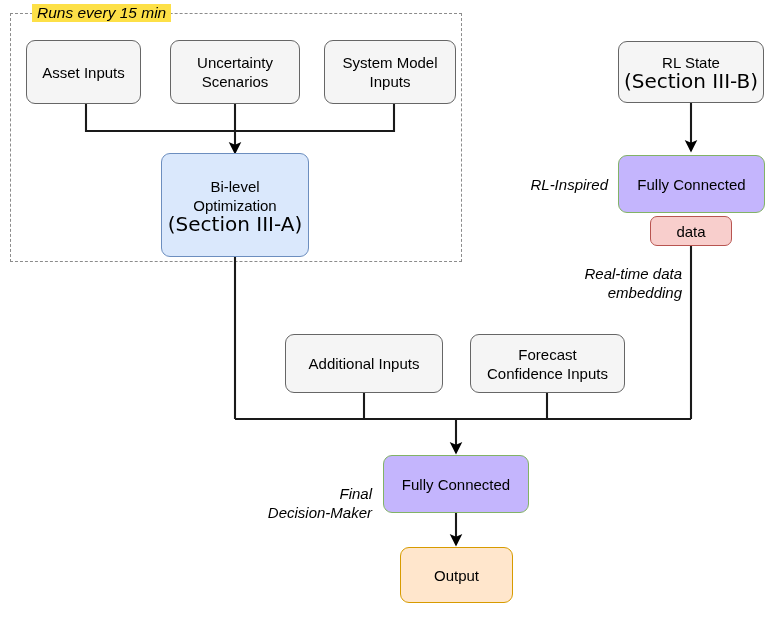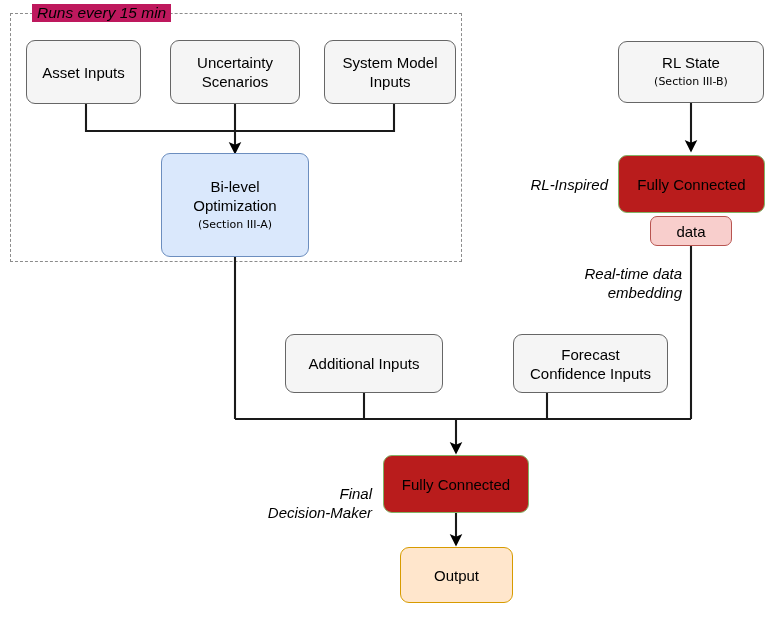--- a/index.html
+++ b/index.html
@@ -37,21 +37,21 @@
 
   .n-gray {
     background: #f5f5f5;
     border: 1.4px solid #666666;
   }
   .n-blue {
     background: #dae8fc;
     border: 1.4px solid #6c8ebf;
   }
   .n-green {
-    background: #b91c1c;
+    background: #c4b5fd;
     border: 1.4px solid #82b366;
     align-items: center;
   }
   .n-red {
     background: #f8cecc;
     border: 1.4px solid #b85450;
     border-radius: 7px;
   }
   .n-orange {
     background: #ffe6cc;
@@ -63,21 +63,21 @@
     box-sizing: border-box;
     border: 1.6px dashed #8c8c8c;
     background: transparent;
     z-index: 1;
   }
   .grp-label {
     position: absolute;
     font-style: italic;
     font-size: 15.5px;
     color: #000;
-    background: #be185d;
+    background: #fde047;
     padding: 0 5px;
     white-space: nowrap;
     z-index: 3;
   }
   .edge-label {
     position: absolute;
     font-style: italic;
     font-size: 15px;
     line-height: 19px;
     color: #000;
@@ -87,21 +87,21 @@
   }
   .edge-label.right { text-align: right; }
   svg.wires {
     position: absolute;
     left: 0; top: 0;
     width: 768px;
     height: 622px;
     z-index: 2;
     overflow: visible;
   }
-  .sec { font-family: "DejaVu Sans", sans-serif; font-size: 11px; }
+  .sec { font-family: "DejaVu Sans", sans-serif; font-size: 20px; }
 </style>
 </head>
 <body>
 
 <div id="canvas">
 
   <div class="dashed-group" style="left:10px; top:13px; width:452px; height:249px;"></div>
   <div class="grp-label" style="left:32px; top:4px;">Runs every 15 min</div>
 
   <svg class="wires" viewBox="0 0 768 622" xmlns="http://www.w3.org/2000/svg">
@@ -178,21 +178,21 @@
       <span>data</span>
     </span>
   </div>
 
   <div class="node n-gray" style="left:285px; top:334px; width:158px; height:59px;">
     <span class="lines">
       <span>Additional Inputs</span>
     </span>
   </div>
 
-  <div class="node n-gray" style="left:470px; top:334px; width:155px; height:59px;margin-left:43px;">
+  <div class="node n-gray" style="left:470px; top:334px; width:155px; height:59px;">
     <span class="lines">
       <span>Forecast</span>
       <span>Confidence Inputs</span>
     </span>
   </div>
 
   <div class="node n-green" style="left:383px; top:455px; width:146px; height:58px;">
     <span class="lines">
       <span>Fully Connected</span>
     </span>

